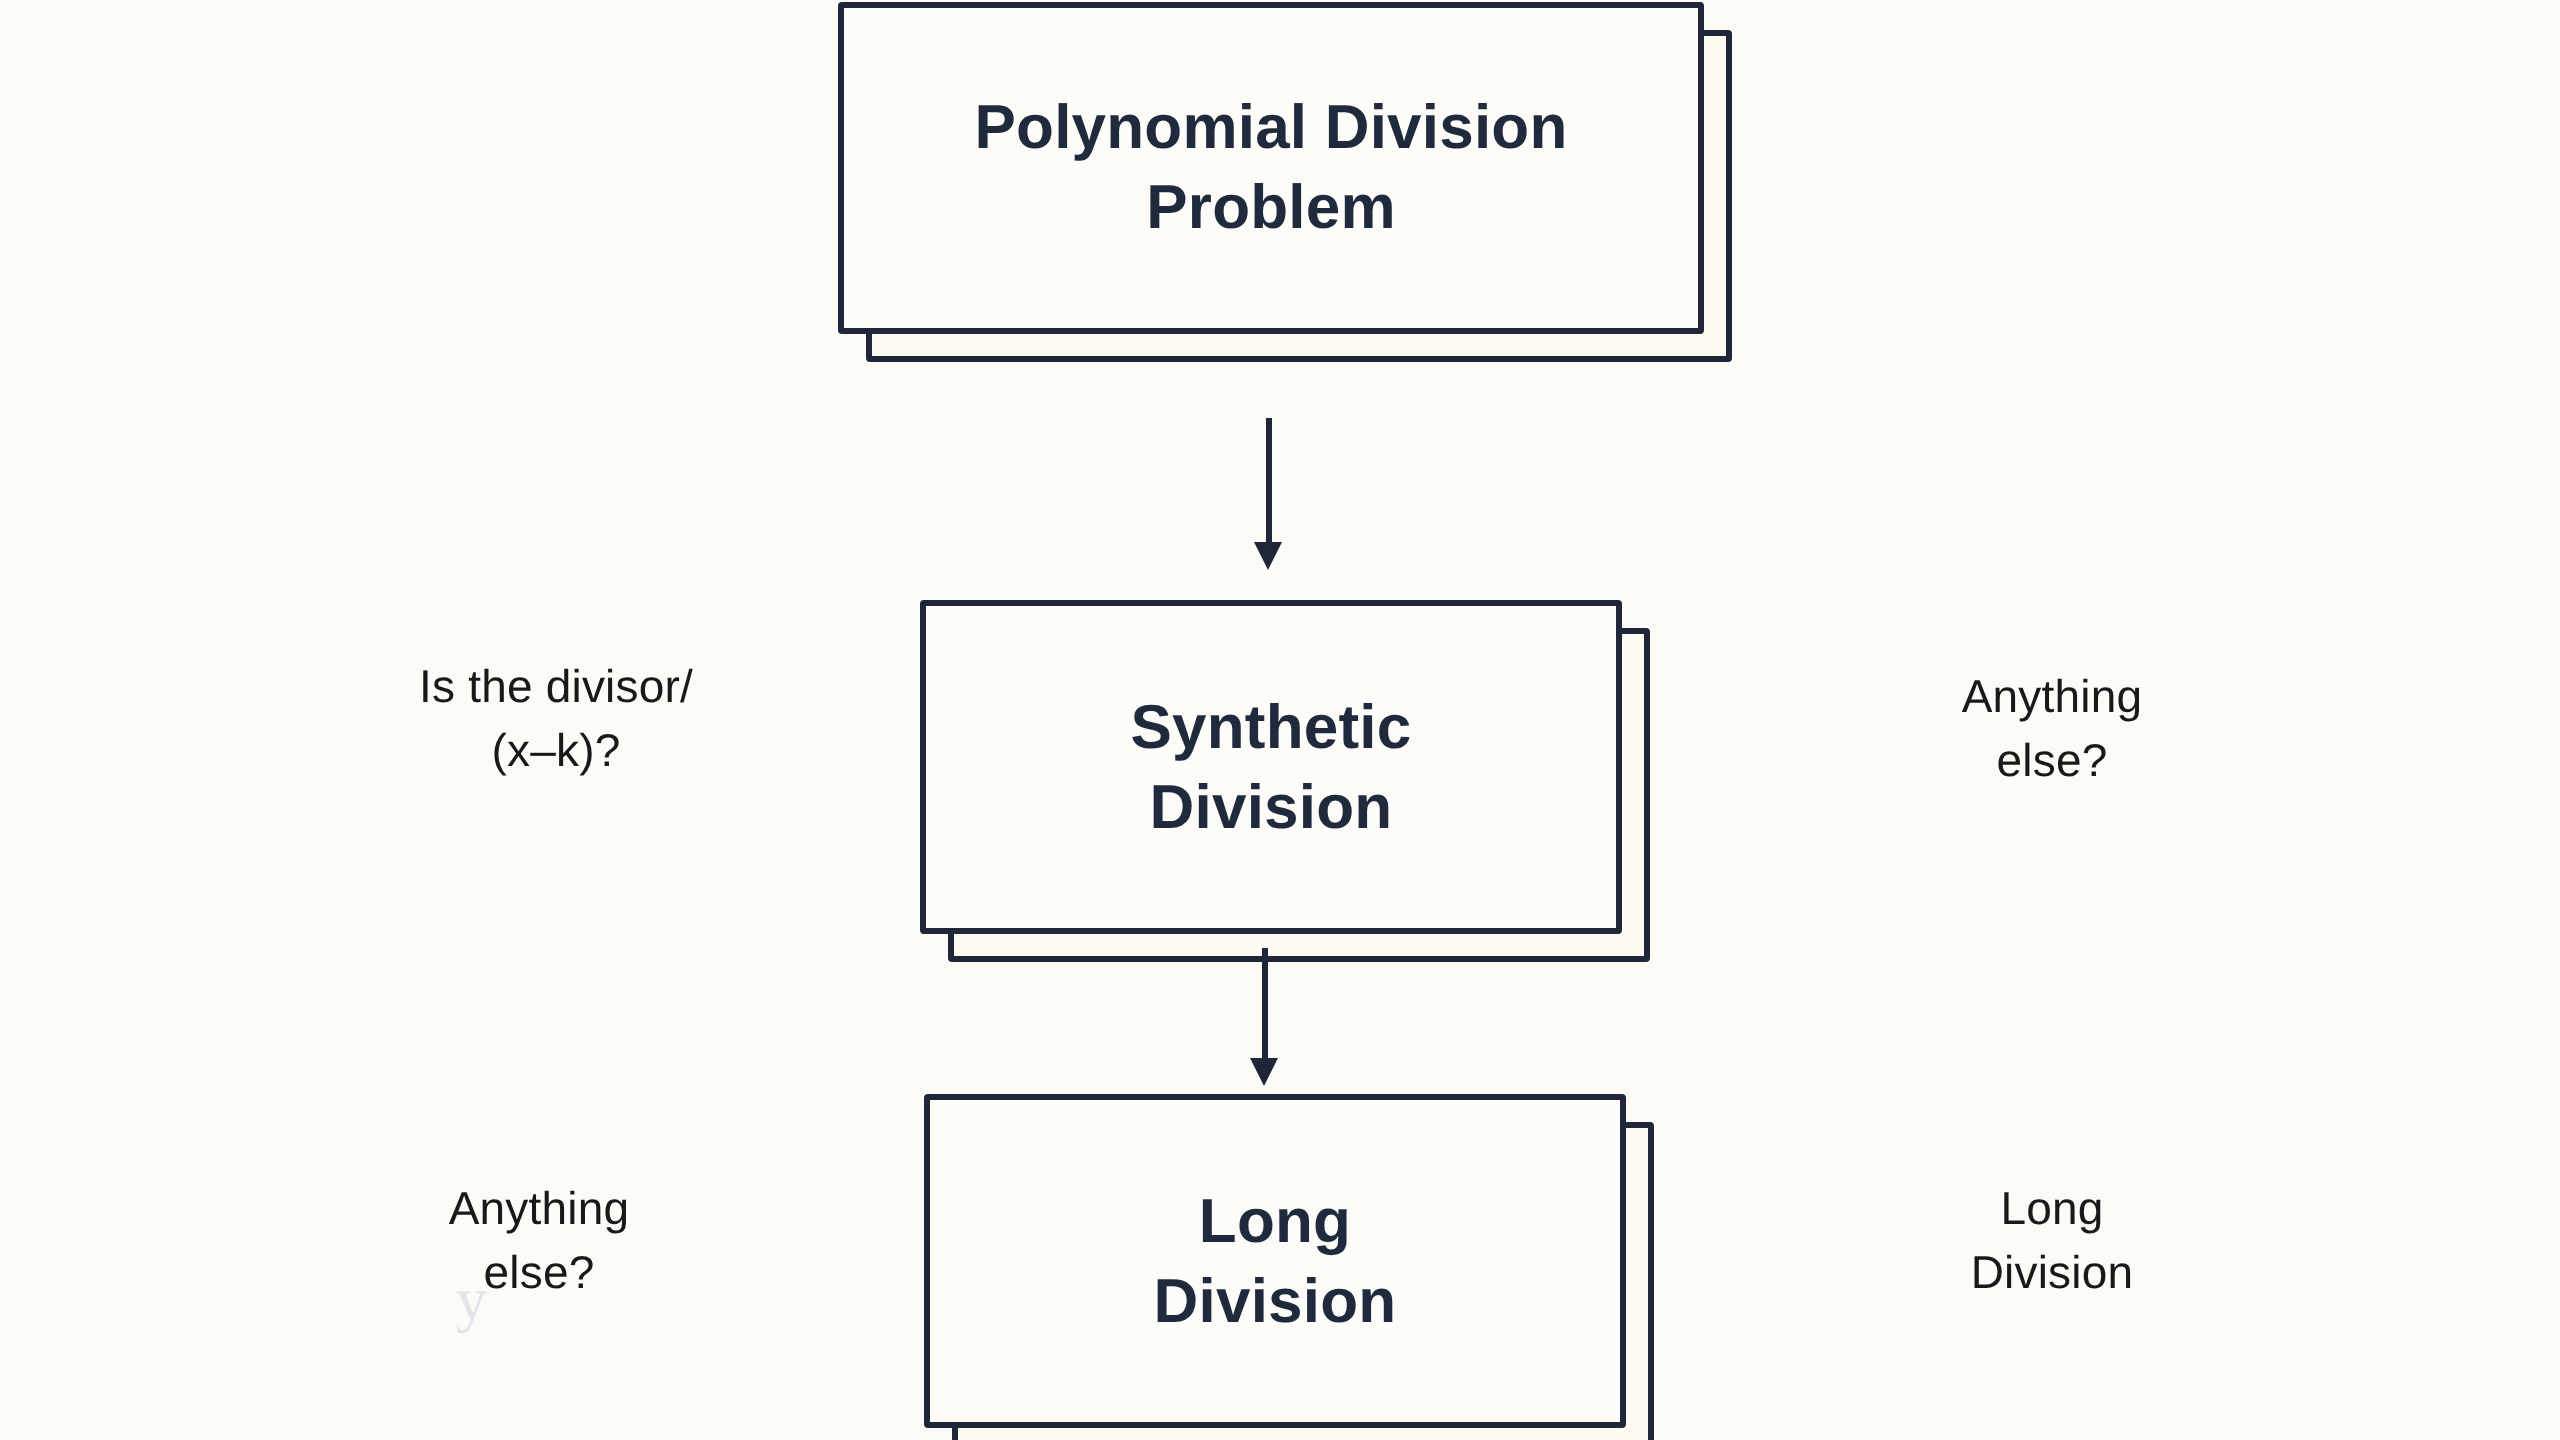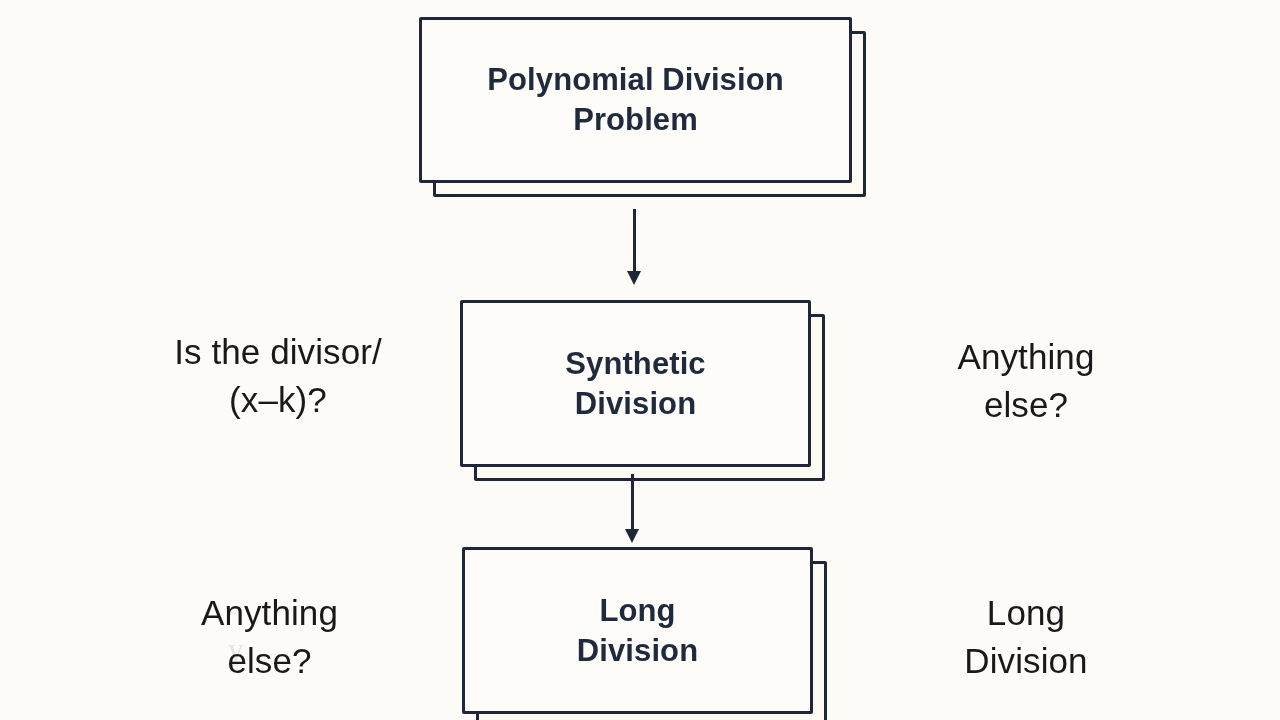--- a/index.html
+++ b/index.html
@@ -58,21 +58,21 @@
     font-size: 31px;
     line-height: 1.28;
     text-align: center;
     letter-spacing: 0.1px;
     white-space: pre-line;
   }
 
   
   #node-problem {
     left: 419px;
-    top: 17px;
+    top: 1px;
     width: 433px;
     height: 166px;
   }
   #node-synthetic {
     left: 460px;
     top: 300px;
     width: 351px;
     height: 167px;
   }
   #node-long {
@@ -112,21 +112,21 @@
   #arrow-synthetic-to-long {
     left: 631px;
     top: 474px;
     height: 69px;
   }
 
   
   .side-label {
     position: absolute;
     color: #191919;
-    font-size: 35px;
+    font-size: 23px;
     line-height: 1.38;
     text-align: center;
     font-weight: normal;
     white-space: pre-line;
     letter-spacing: 0.1px;
   }
   #label-left-synthetic {
     left: 128px;
     top: 328px;
     width: 300px;

